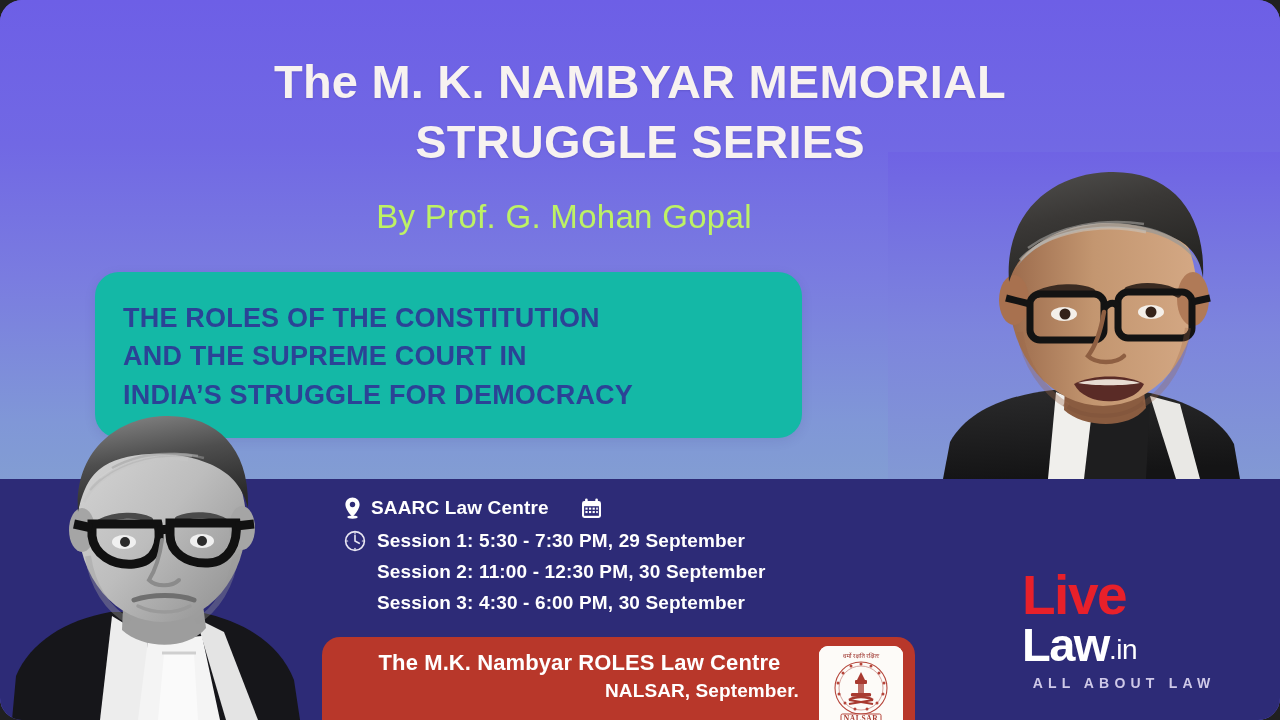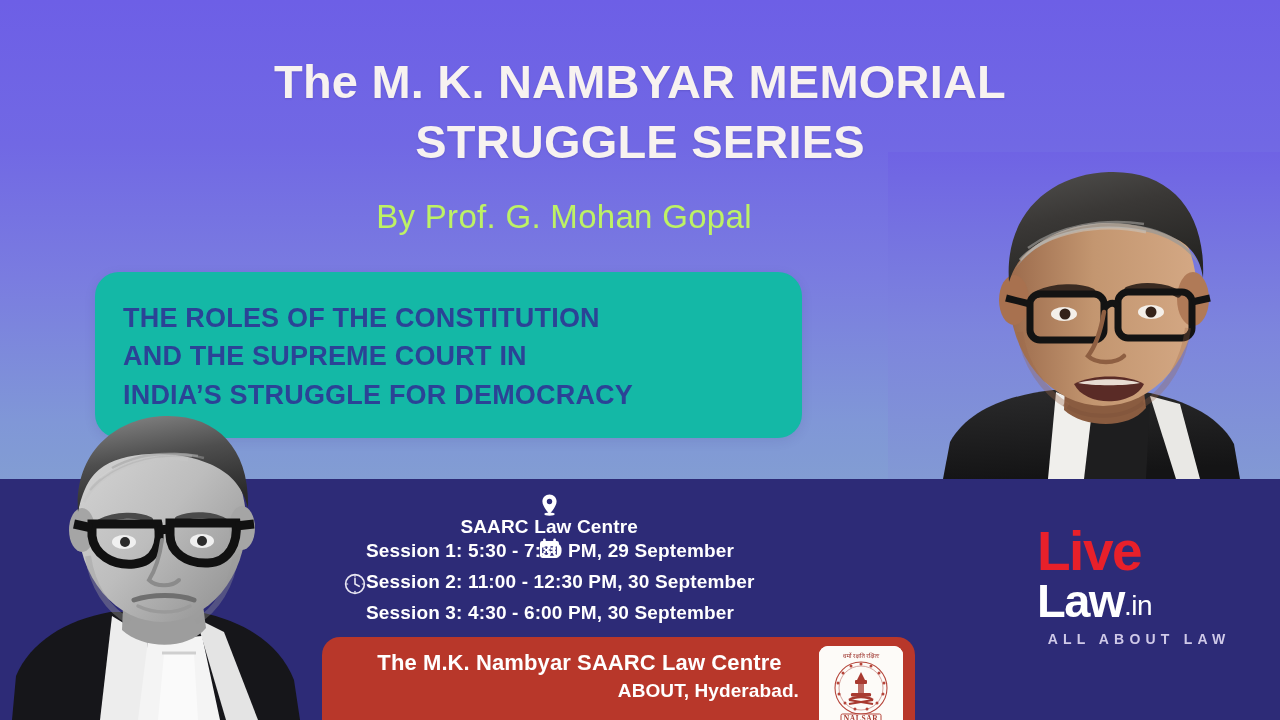--- a/index.html
+++ b/index.html
@@ -10,20 +10,21 @@
   }
   * { box-sizing: border-box; }
 
   .poster {
     position: relative;
     width: 1280px;
     height: 720px;
     overflow: hidden;
     font-family: "Liberation Sans", sans-serif;
     background: #6f62e6;
+    border-radius: 22px;
     -webkit-font-smoothing: antialiased;
   }
 
   
   .bg-top {
     position: absolute;
     left: 0; top: 0;
     width: 1280px; height: 479px;
     background: linear-gradient(180deg, #6d5fe6 0%, #7168e4 30%, #7a7ce0 58%, #8097d7 88%, #829dd3 100%);
   }
@@ -114,31 +115,32 @@
   
   .details {
     position: absolute;
     left: 344px;
     top: 494px;
     color: #ffffff;
   }
   .detail-row-1 {
     display: flex;
     align-items: center;
+    gap: 10px;
     font-size: 19px;
     font-weight: 700;
     letter-spacing: 0.15px;
     height: 28px;
-    flex-direction: column;
   }
   .detail-row-1 .sep { width: 12px; }
   .sessions {
-    margin-top: 14px;
+    margin-top: 4px;
     display: flex;
-    align-items: center;
+    align-items: flex-start;
+    gap: 11px;
   }
   .sessions-list {
     font-size: 19px;
     font-weight: 700;
     line-height: 1.63;
     letter-spacing: 0.15px;
   }
   .sessions-list span { display: block; }
 
   .ic { display: inline-flex; align-items: center; justify-content: center; }
@@ -183,24 +185,23 @@
     height: 84px;
     background: #fdfbf8;
     border-radius: 9px;
     overflow: hidden;
   }
 
   
   .livelaw {
     position: absolute;
     left: 1022px;
-    top: 525px;
+    top: 569px;
     width: 200px;
     height: 118px;
-    margin-left: 15px;
   }
   .ll-live {
     font-size: 55px;
     font-weight: 700;
     color: #e8202a;
     line-height: 0.95;
     letter-spacing: -1.5px;
   }
   .ll-lawrow {
     display: flex;
@@ -438,22 +439,22 @@
       <div class="sessions-list">
         <span>Session 1: 5:30 - 7:30 PM, 29 September</span>
         <span>Session 2: 11:00 - 12:30 PM, 30 September</span>
         <span>Session 3: 4:30 - 6:00 PM, 30 September</span>
       </div>
     </div>
   </div>
 
   <div class="red-banner">
     <div class="red-banner-text">
-      <div class="rb-line1">The M.K. Nambyar SAARC Law Centre</div>
-      <div class="rb-line2">ABOUT, Hyderabad.</div>
+      <div class="rb-line1">The M.K. Nambyar ROLES Law Centre</div>
+      <div class="rb-line2">NALSAR, September.</div>
     </div>
     <div class="nalsar-logo">
       <svg width="84" height="84" viewBox="0 0 84 84">
         <rect width="84" height="84" fill="#fdfbf8"></rect>
         <text x="42" y="12" font-family="'Liberation Serif', serif" font-size="6" fill="#9b2f28" text-anchor="middle">धर्मो रक्षति रक्षितः</text>
         <circle cx="42" cy="42" r="26" fill="none" stroke="#b5453a" stroke-width="1.1"></circle>
         <circle cx="42" cy="42" r="22" fill="none" stroke="#c98a84" stroke-width="0.8"></circle>
         <g fill="#b5453a">
           <circle cx="42" cy="18" r="1.5"></circle>
             <circle cx="52" cy="20" r="1.5"></circle>

